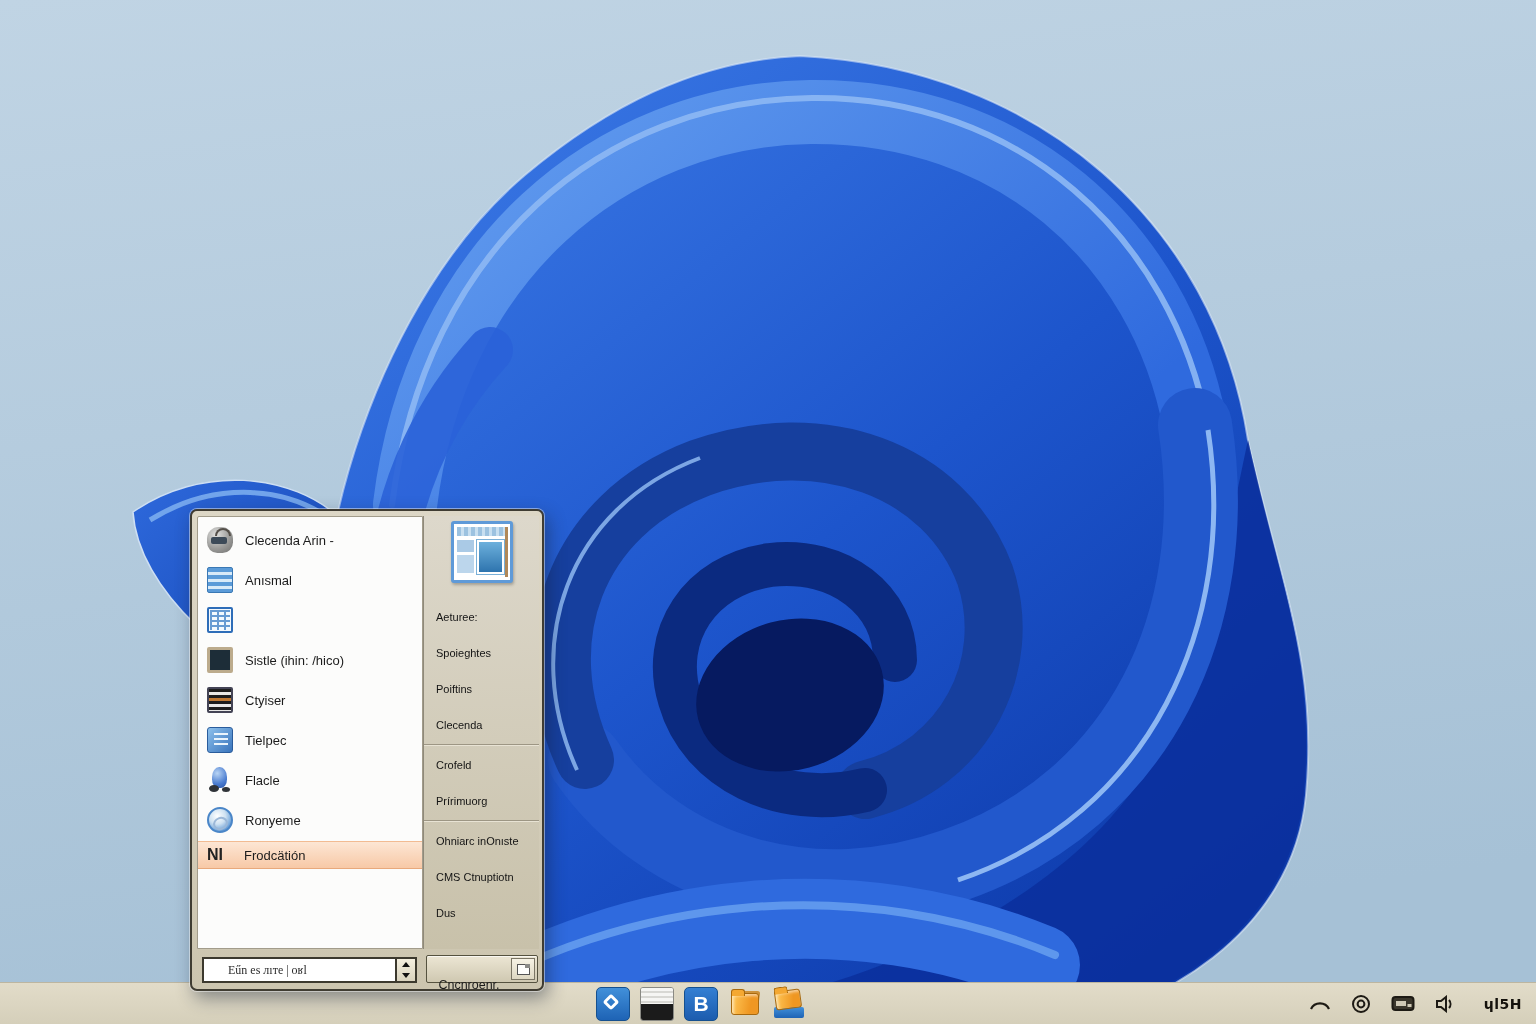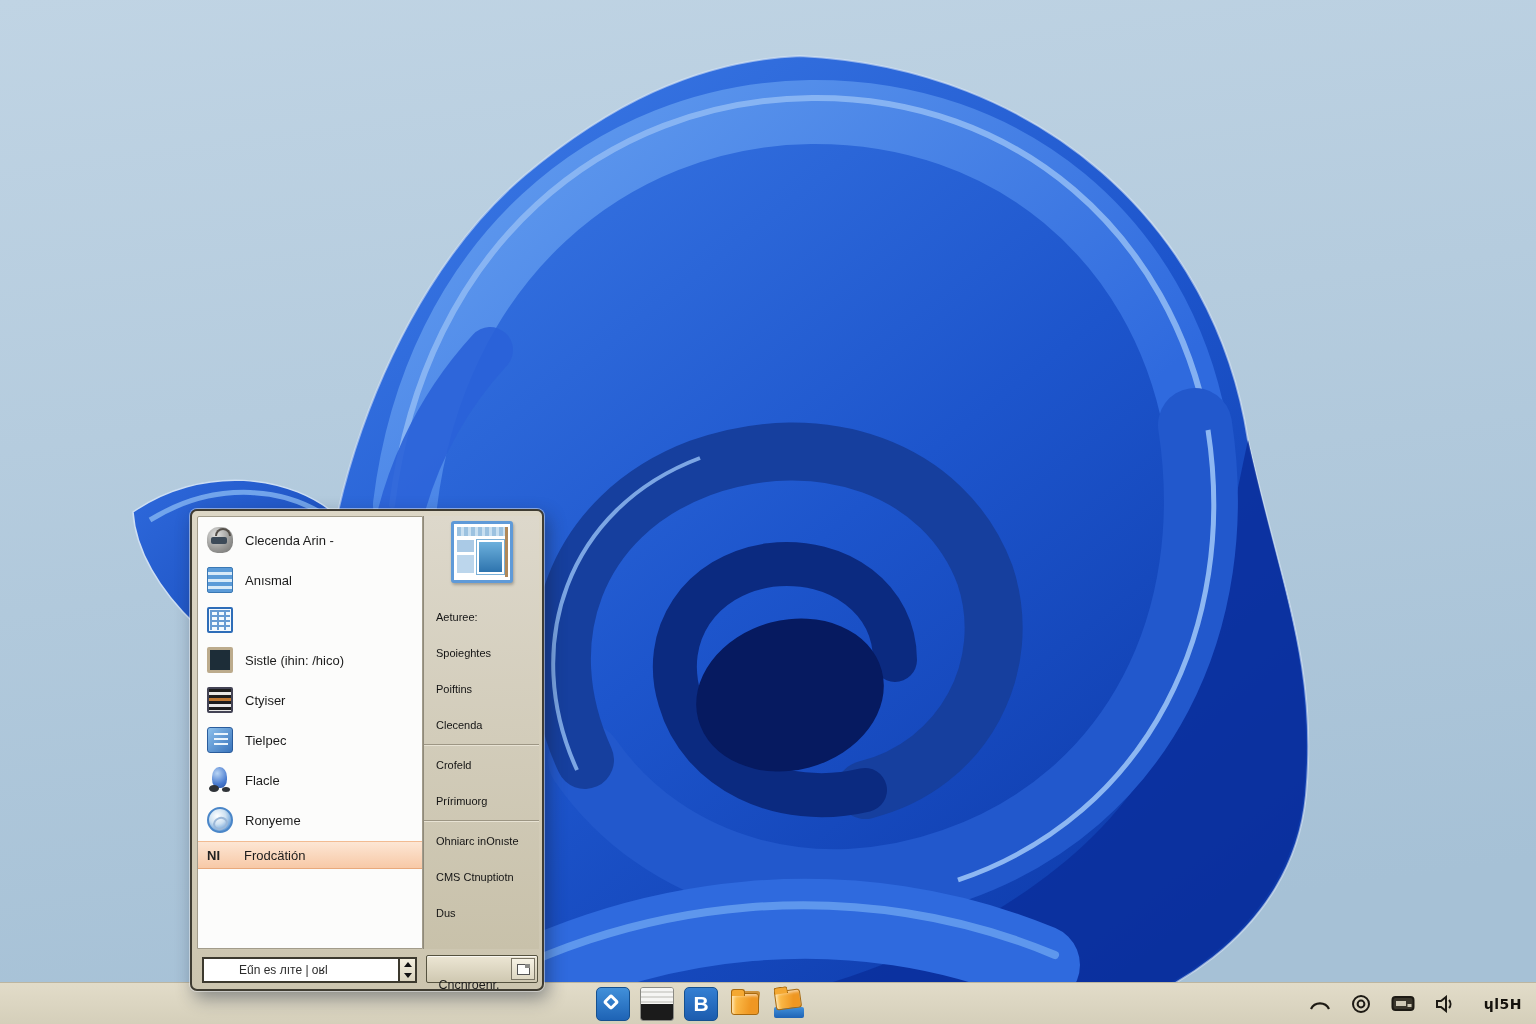--- a/index.html
+++ b/index.html
@@ -62,21 +62,21 @@
     padding-top:3px;overflow:hidden;
   }
   .menu-row{height:40px;display:flex;align-items:center;cursor:pointer;}
   .menu-row .ic{width:26px;height:26px;margin-left:9px;flex:0 0 26px;position:relative;}
   .menu-row .lbl{margin-left:12px;font-size:13px;color:#1c1c1c;white-space:nowrap;}
   .menu-row.hl{
     height:28px;margin-top:1px;
     background:linear-gradient(#fde6d4,#f7c9a7);
     border-top:1px solid #f2bb92;border-bottom:1px solid #e8a97c;
   }
-  .menu-row.hl .prefix{font-size:13px;font-weight:bold;color:#222;margin-left:9px;width:29px;}
+  .menu-row.hl .prefix{font-size:16px;font-weight:bold;color:#222;margin-left:9px;width:29px;}
   .menu-row.hl .lbl{margin-left:8px;}
 
   
   .ic.machine{background:radial-gradient(circle at 35% 30%,#e2e2e0,#9a9a98 55%,#6f6f6d);border-radius:45% 45% 40% 40%;}
   .ic.machine:before{content:"";position:absolute;left:4px;top:10px;width:16px;height:7px;background:#3c4a58;border-radius:2px;}
   .ic.machine:after{content:"";position:absolute;left:8px;top:1px;width:12px;height:6px;border:2px solid #55504a;border-bottom:none;border-radius:8px 8px 0 0;}
   .ic.chrome{border-radius:50%;
     background:conic-gradient(from -50deg,#ea4335 0 120deg,#fbbc05 120deg 200deg,#34a853 200deg 360deg);}
   .ic.chrome:before{content:"";position:absolute;left:6px;top:6px;width:14px;height:14px;background:#fff;border-radius:50%;}
   .ic.chrome:after{content:"";position:absolute;left:8.5px;top:8.5px;width:9px;height:9px;background:#4285f4;border-radius:50%;}
@@ -119,22 +119,22 @@
     background:linear-gradient(#6cb0dc,#2e74ae);border:2px solid #fff;outline:1px solid #7ab0d8;}
   .user-tile .edge{position:absolute;right:2px;top:3px;bottom:3px;width:3px;background:#b08858;}
   .right-items{margin-top:16px;}
   .right-item{height:36px;line-height:36px;padding-left:12px;font-size:11px;color:#141414;
     cursor:pointer;white-space:nowrap;}
   .right-sep{height:0;border-top:1px solid #9d9684;border-bottom:1px solid #e8e3d4;margin:1px 0;}
 
   
   .search-wrap{position:absolute;left:10px;top:446px;width:215px;height:26px;
     background:#fff;border:2px solid #3c392e;display:flex;align-items:center;}
-  .search-input{flex:1;border:none;outline:none;height:100%;padding:0 4px 0 6px;
-    font-family:Liberation Sans, sans-serif;font-size:12px;color:#2c2c2c;background:transparent;margin-left:29px;}
+  .search-input{flex:1;border:none;outline:none;height:100%;padding:0 4px 0 24px;
+    font-family:Liberation Serif, serif;font-size:12px;color:#2c2c2c;background:transparent;}
   .spinner{width:20px;height:100%;border-left:2px solid #3c392e;
     background:linear-gradient(#f4efdf,#d9d3be);display:flex;flex-direction:column;cursor:pointer;}
   .spin-btn{flex:1;display:flex;align-items:center;justify-content:center;}
   .tri-up{width:0;height:0;border-left:4px solid transparent;border-right:4px solid transparent;border-bottom:5px solid #111;}
   .tri-dn{width:0;height:0;border-left:4px solid transparent;border-right:4px solid transparent;border-top:5px solid #111;}
 
   .power-btn{position:absolute;left:234px;top:444px;width:112px;height:28px;
     background:linear-gradient(#ece6d4,#cfc8b1);border:1px solid #55523f;border-radius:2px;
     display:flex;align-items:center;cursor:pointer;box-shadow:inset 0 1px 0 rgba(255,255,255,.7);}
   .power-btn .plabel{flex:1;text-align:center;font-size:12.5px;color:#1c1c1c;margin-top:32px;}

